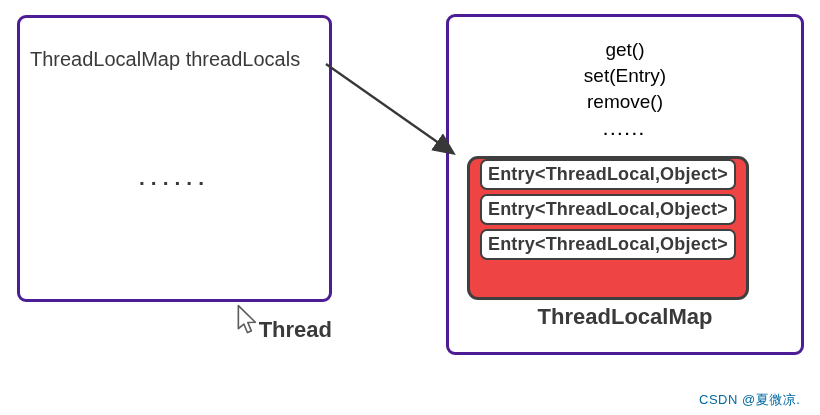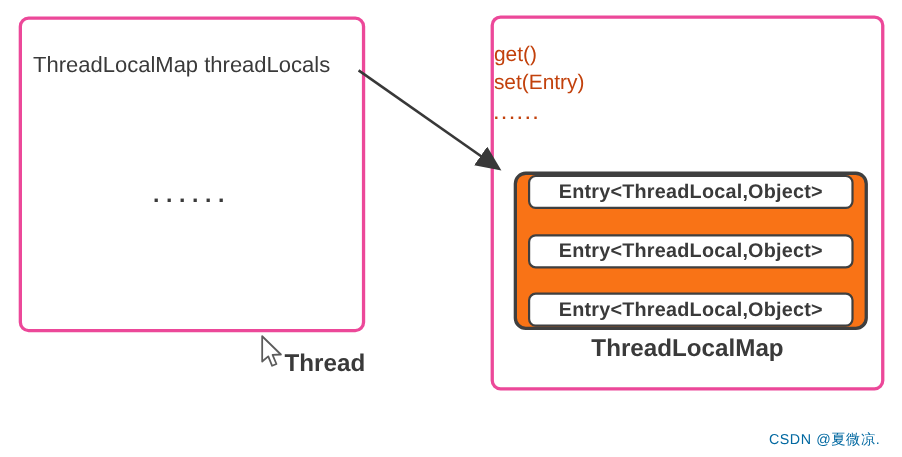--- a/index.html
+++ b/index.html
@@ -11,21 +11,21 @@
     width: 820px;
     height: 415px;
     background: #ffffff;
     overflow: hidden;
     color: #3a3a3a;
   }
 
   .box {
     position: absolute;
     background: #ffffff;
-    border: 3px solid #ec4899;
+    border: 3px solid #4c1d95;
     border-radius: 9px;
   }
 
   .thread-box { left: 17px; top: 15px; width: 315px; height: 287px; }
 
   .field-text {
     position: absolute;
     left: 10px;
     top: 30px;
     font-size: 20px;
@@ -56,45 +56,45 @@
 
   .thread-label { left: 17px; top: 317px; width: 315px; text-align: right; }
 
   .tl-box { left: 446px; top: 14px; width: 358px; height: 341px; }
 
   .methods {
     position: absolute;
     left: 0;
     top: 20px;
     width: 100%;
-    text-align: left;
+    text-align: center;
     font-size: 19px;
     line-height: 26px;
-    color: #c2410c;
+    color: #000000;
   }
   .methods .dots-small {
     font-size: 15px;
     font-weight: bold;
     letter-spacing: 3px;
     line-height: 24px;
     margin-top: 3px;
   }
 
   .map-box {
     position: absolute;
     left: 18px;
     top: 139px;
-    width: 322px;
+    width: 282px;
     height: 144px;
     border: 3px solid #3f3f3f;
     border-radius: 11px;
-    background: #f97316;
+    background: #ef4444;
     display: flex;
     flex-direction: column;
-    justify-content: space-between;
+    justify-content: flex-start;
     gap: 4px;
     padding: 0 10px;
   }
 
   .entry-row {
     height: 31px;
     border: 2.5px solid #3f3f3f;
     border-radius: 7px;
     background: #ffffff;
     display: flex;
@@ -139,20 +139,21 @@
   <div class="box thread-box">
     <div class="field-text">ThreadLocalMap threadLocals</div>
     <div class="dots-big">......</div>
   </div>
   <div class="diagram-label thread-label">Thread</div>
 
   <div class="box tl-box">
     <div class="methods">
       <div>get()</div>
       <div>set(Entry)</div>
+      <div>remove()</div>
       <div class="dots-small">......</div>
     </div>
 
     <div class="map-box">
       <div class="entry-row">Entry&lt;ThreadLocal,Object&gt;</div>
       <div class="entry-row">Entry&lt;ThreadLocal,Object&gt;</div>
       <div class="entry-row">Entry&lt;ThreadLocal,Object&gt;</div>
     </div>
 
     <div class="diagram-label map-label">ThreadLocalMap</div>

